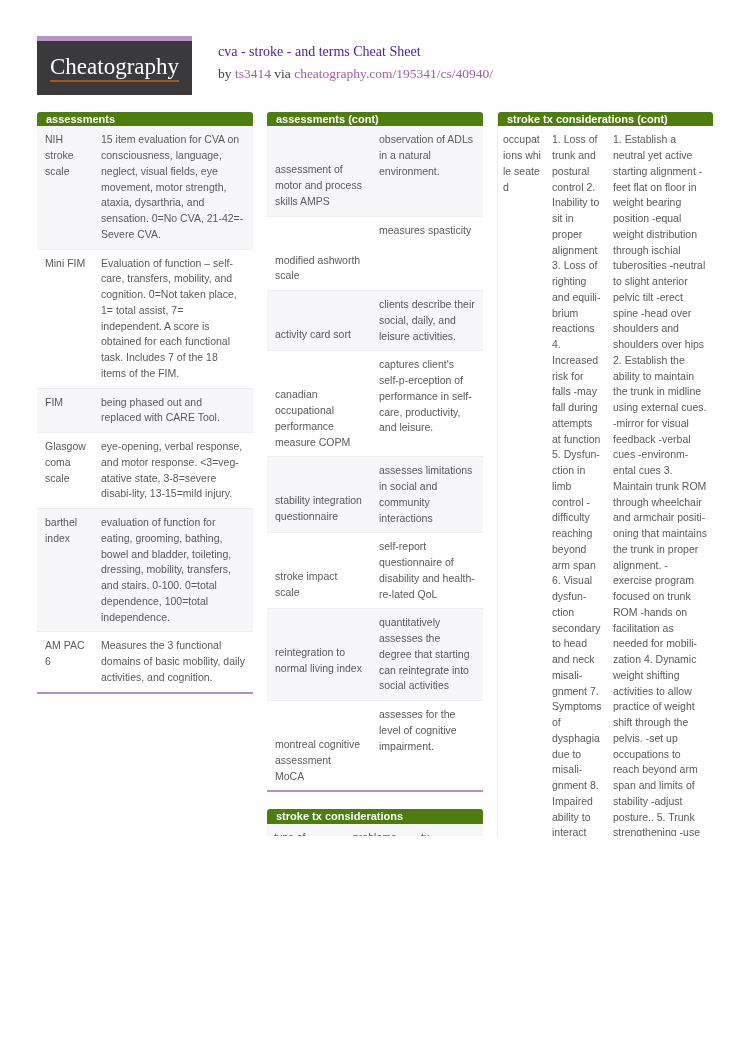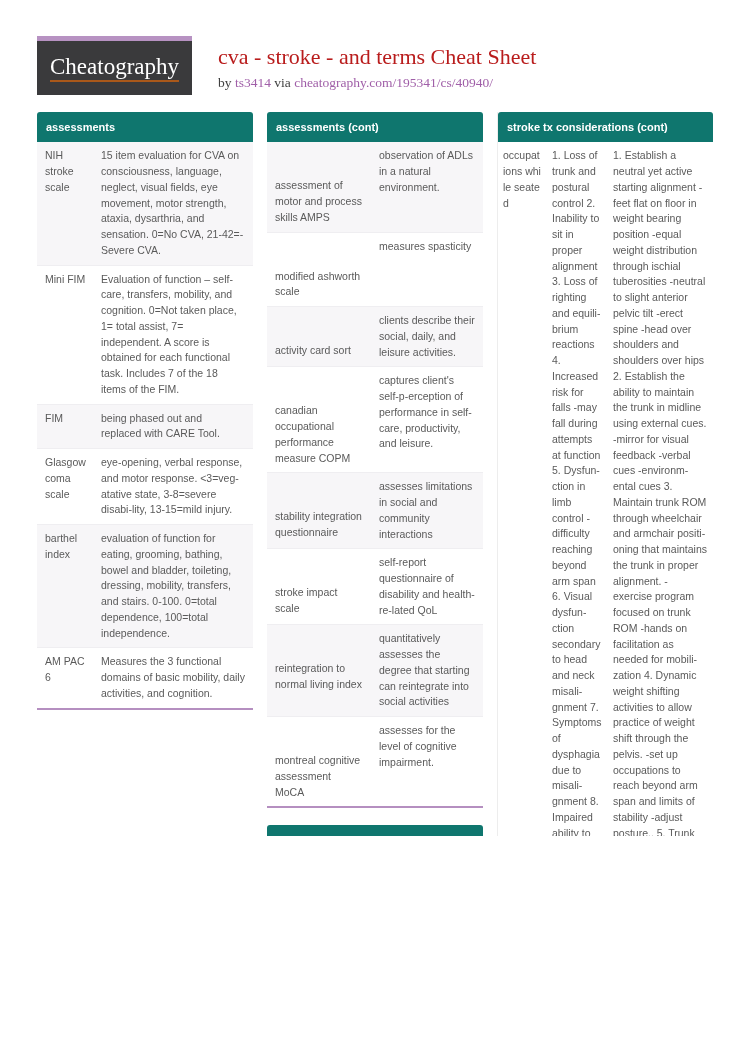--- a/index.html
+++ b/index.html
@@ -6,33 +6,33 @@
   body{width:750px;height:1061px;font-family:"Liberation Sans",sans-serif;}
   .page{position:relative;width:750px;height:836px;overflow:hidden;background:#fff;}
 
   
   .header{position:absolute;left:37px;top:36px;right:30px;display:flex;align-items:flex-start;}
   .logo{width:155px;height:59px;background:#3a3a3c;border-top:5px solid #b792c2;
         display:flex;align-items:center;justify-content:center;box-sizing:border-box;}
   .logo-text{color:#ffffff;font-family:"Liberation Serif",serif;font-size:23px;
         border-bottom:2px solid #a9581a;padding-bottom:2px;line-height:1;}
   .title-block{margin-left:26px;padding-top:8px;font-family:"Liberation Serif",serif;}
-  .sheet-title{color:#b91c1c;font-size:22px;line-height:1.2;}
+  .sheet-title{color:#4c1d95;font-size:14px;line-height:1.2;}
   .byline{margin-top:5px;font-size:13.5px;color:#3f3f3f;}
   .byline .link{color:#a05fa8;text-decoration:none;cursor:pointer;}
 
   
   .columns{position:absolute;top:112px;left:37px;display:flex;gap:14px;align-items:flex-start;}
   .col{width:216px;display:flex;flex-direction:column;gap:17px;}
 
   
   .sheet-table{border-bottom:2px solid #b58fc0;}
   .sheet-table.no-end{border-bottom:none;}
-  .thead{background:#0f766e;color:#fff;font-weight:bold;font-size:11px;
-         padding:8px 9px;border-radius:3px 3px 0 0;line-height:1.3;}
+  .thead{background:#4d7c0f;color:#fff;font-weight:bold;font-size:11px;
+         padding:0 9px;border-radius:3px 3px 0 0;line-height:1.3;}
   .trow{display:flex;}
   .trow + .trow{border-top:1px solid #efeef1;}
   .trow.shaded{background:#f7f6f8;}
   .tcell{padding:6px 8px;font-size:10.5px;line-height:1.5;color:#5a5a5a;box-sizing:content-box;}
 
   .t-a .tcell:nth-child(1){width:44px;flex:none;padding-right:4px;}
   .t-a .tcell:nth-child(2){flex:1;}
 
   .t-b .tcell:nth-child(1){width:88px;flex:none;margin-top:30px;}
   .t-b .tcell:nth-child(2){flex:1;}

